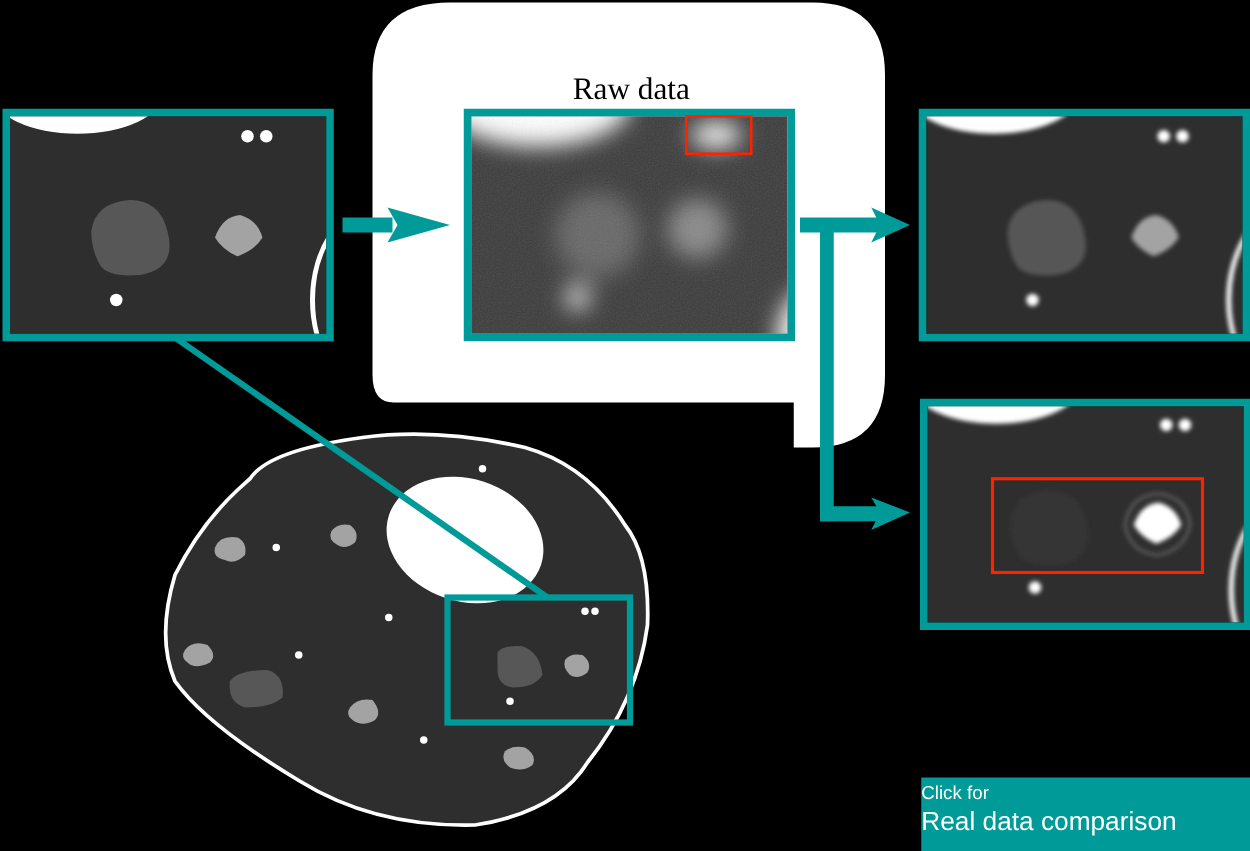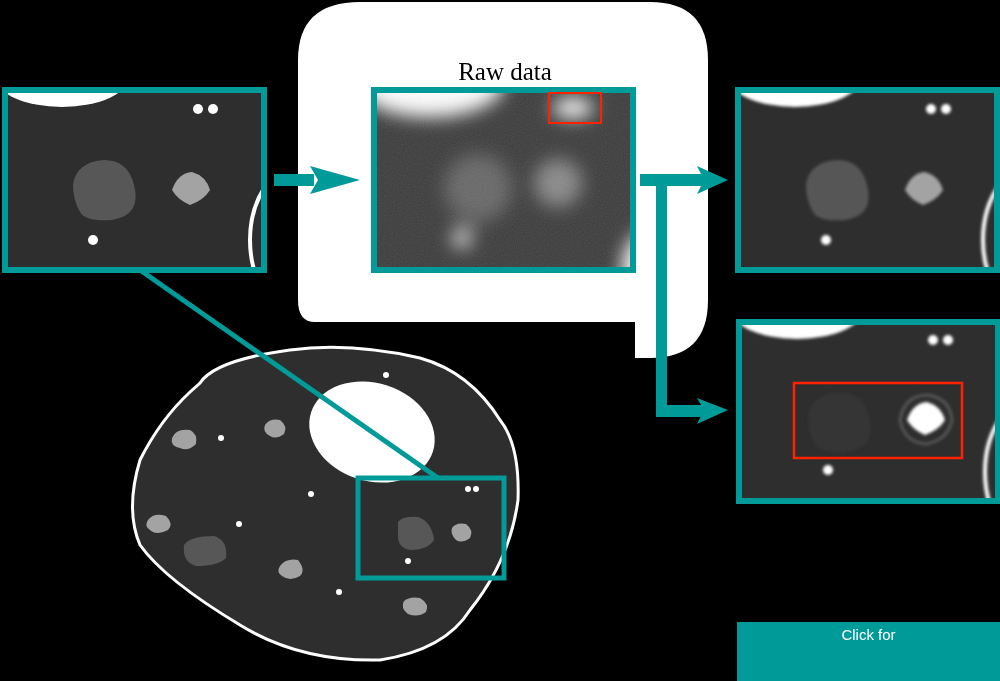--- a/index.html
+++ b/index.html
@@ -1,19 +1,19 @@
 <!DOCTYPE html>
 <html><head>
   <meta charset="utf-8">
   <style>
     html, body { margin: 0; padding: 0; background: #000; }
     body { width: 1000px; height: 681px; position: relative; overflow: hidden; font-family: "Liberation Sans", sans-serif; }
     svg { position: absolute; left: 0; top: 0; }
     .raw-title { position: absolute; left: 380px; top: 58px; width: 250px; text-align: center; font-family: "Liberation Serif", "DejaVu Serif", serif; font-size: 25px; color: #000; }
-    .cta { position: absolute; left: 737px; top: 622px; width: 263px; height: 59px; background: #009b99; color: #fff; text-align: center; cursor: pointer; }
+    .cta { position: absolute; left: 737px; top: 622px; width: 263px; height: 59px; background: #009b99; color: #fff; cursor: pointer; }
     .cta .l1 { font-size: 15px; margin-top: 4px; line-height: 18px; }
     .cta .l2 { font-size: 21px; line-height: 28px; }
   </style>
 </head>
 <body>
 
 <svg width="1000" height="681" viewBox="0 0 1000 681" xmlns="http://www.w3.org/2000/svg">
   <defs>
     <filter id="blur1" x="-20%" y="-20%" width="140%" height="140%">
         <feGaussianBlur stdDeviation="9"></feGaussianBlur>
@@ -143,13 +143,14 @@
     </g>
     <rect x="739" y="322" width="259" height="179" fill="none" stroke="#009b99" stroke-width="6"></rect>
     <rect x="794" y="383" width="168" height="75" fill="none" stroke="#ff2200" stroke-width="2.5"></rect>
   </g>
 </svg>
 
 <div class="raw-title">Raw data</div>
 
 <div class="cta">
   <div class="l1">Click for</div>
+  <div class="l2">Real data comparison</div>
 </div>
 
 </body></html>

